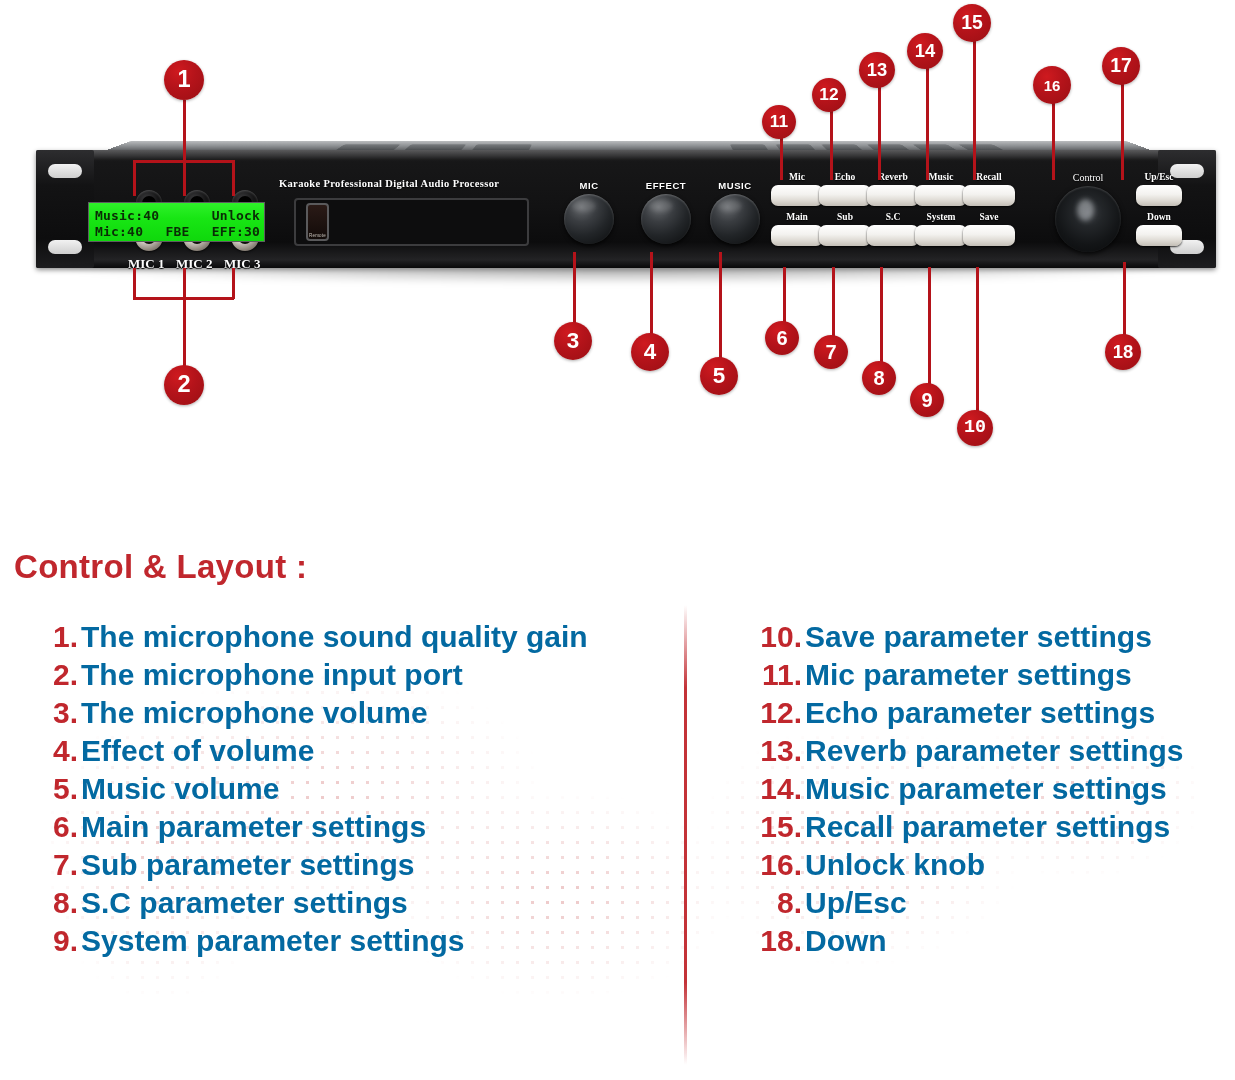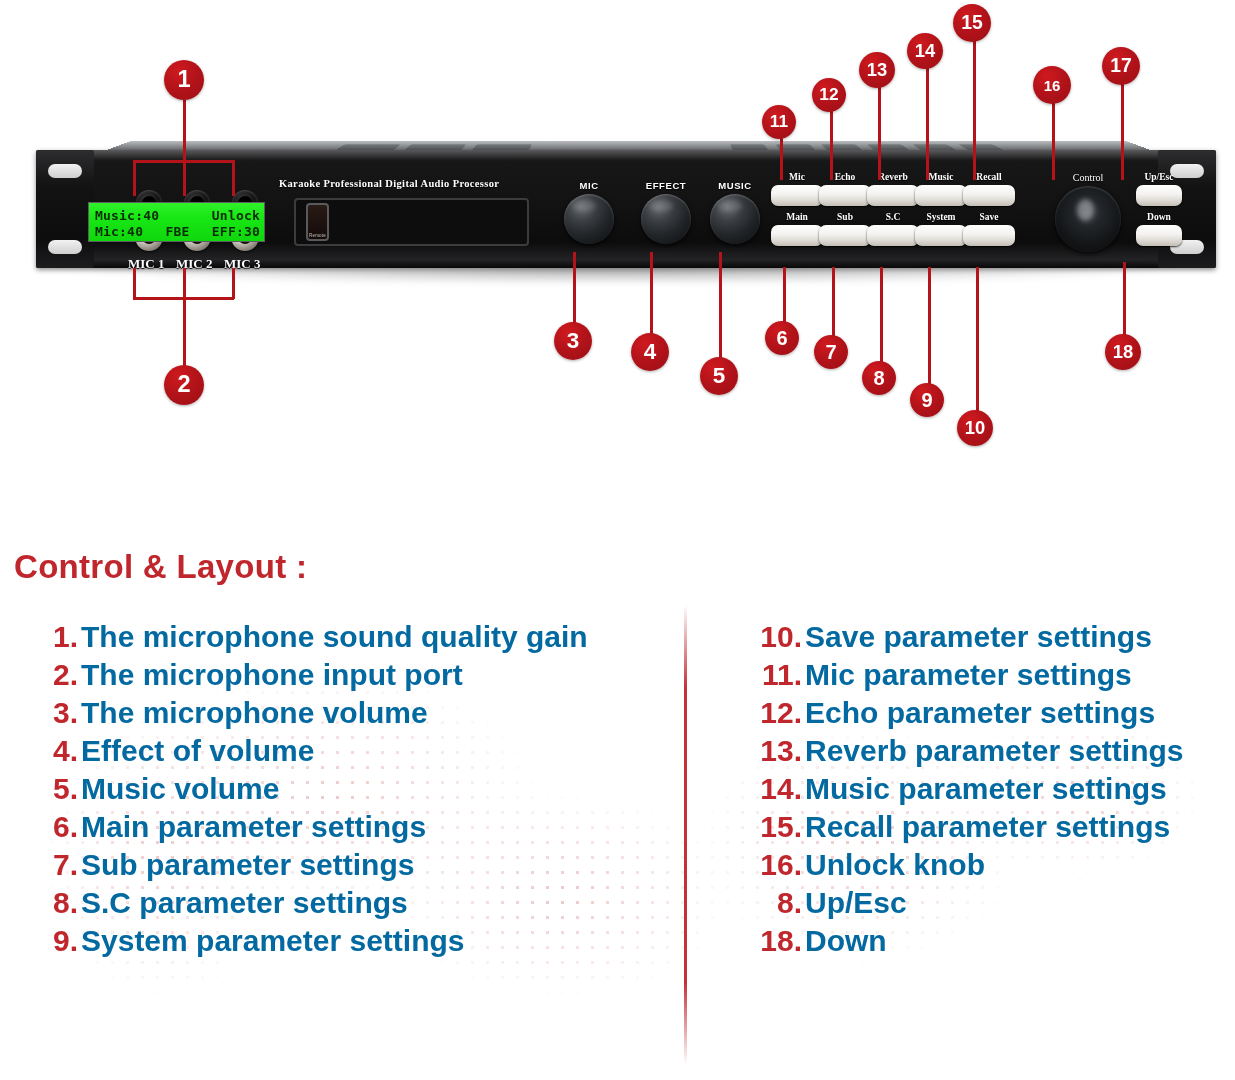--- a/index.html
+++ b/index.html
@@ -444,21 +444,21 @@
       <div id="badges">
           <div class="cbadge" style="left: 164px; top: 60px; width: 40px; height: 40px; font-size: 23.6px;">1</div>
           <div class="cbadge" style="left: 164px; top: 365px; width: 40px; height: 40px; font-size: 23.6px;">2</div>
           <div class="cbadge" style="left: 554px; top: 322px; width: 38px; height: 38px; font-size: 22.42px;">3</div>
           <div class="cbadge" style="left: 631px; top: 333px; width: 38px; height: 38px; font-size: 22.42px;">4</div>
           <div class="cbadge" style="left: 700px; top: 357px; width: 38px; height: 38px; font-size: 22.42px;">5</div>
           <div class="cbadge" style="left: 765px; top: 321px; width: 34px; height: 34px; font-size: 20.06px;">6</div>
           <div class="cbadge" style="left: 814px; top: 335px; width: 34px; height: 34px; font-size: 20.06px;">7</div>
           <div class="cbadge" style="left: 862px; top: 361px; width: 34px; height: 34px; font-size: 20.06px;">8</div>
           <div class="cbadge" style="left: 910px; top: 383px; width: 34px; height: 34px; font-size: 20.06px;">9</div>
-          <div class="cbadge" style="left: 957px; top: 410px; width: 36px; height: 36px; font-size: 18.36px;">10</div>
+          <div class="cbadge" style="left: 957px; top: 410px; width: 36px; height: 36px; font-size: 18.36px; font-family: Liberation Mono, monospace;">10</div>
           <div class="cbadge" style="left: 762px; top: 105px; width: 34px; height: 34px; font-size: 17.34px;">11</div>
           <div class="cbadge" style="left: 812px; top: 78px; width: 34px; height: 34px; font-size: 17.34px;">12</div>
           <div class="cbadge" style="left: 859px; top: 52px; width: 36px; height: 36px; font-size: 18.36px;">13</div>
           <div class="cbadge" style="left: 907px; top: 33px; width: 36px; height: 36px; font-size: 18.36px; text-align: center;">14</div>
           <div class="cbadge" style="left: 953px; top: 4px; width: 38px; height: 38px; font-size: 19.38px;">15</div>
           <div class="cbadge" style="left: 1033px; top: 66px; width: 38px; height: 38px; font-size: 15px;">16</div>
           <div class="cbadge" style="left: 1102px; top: 47px; width: 38px; height: 38px; font-size: 19.38px;">17</div>
           <div class="cbadge" style="left: 1105px; top: 334px; width: 36px; height: 36px; font-size: 18.36px;">18</div>
         </div>
     </div>

